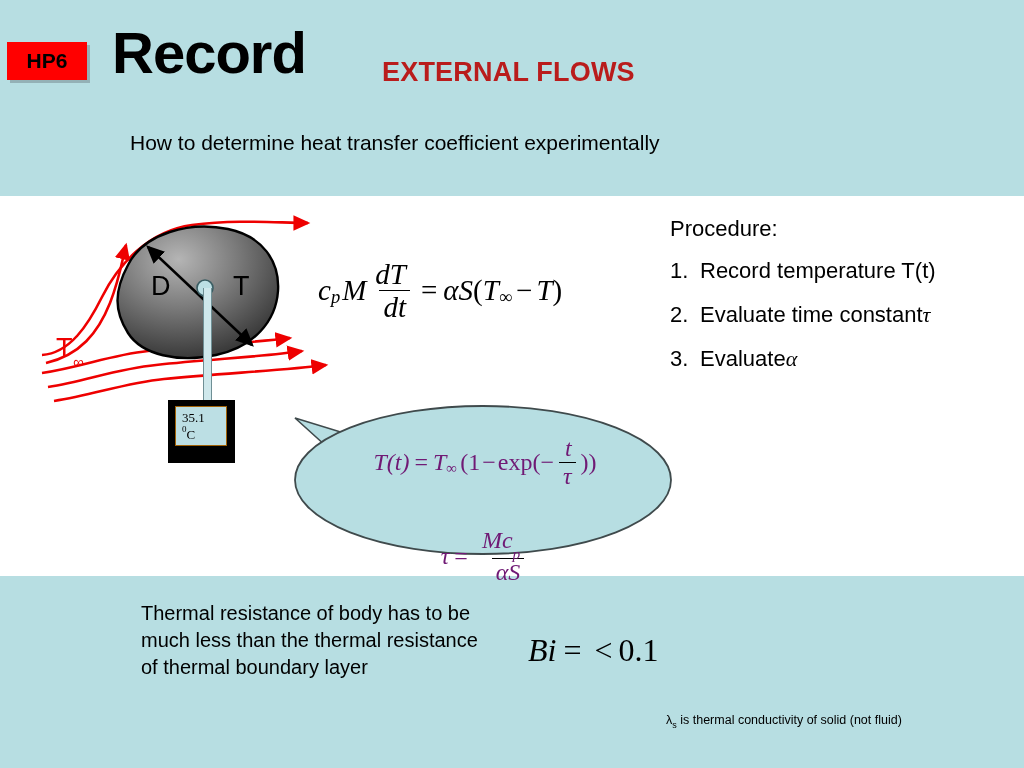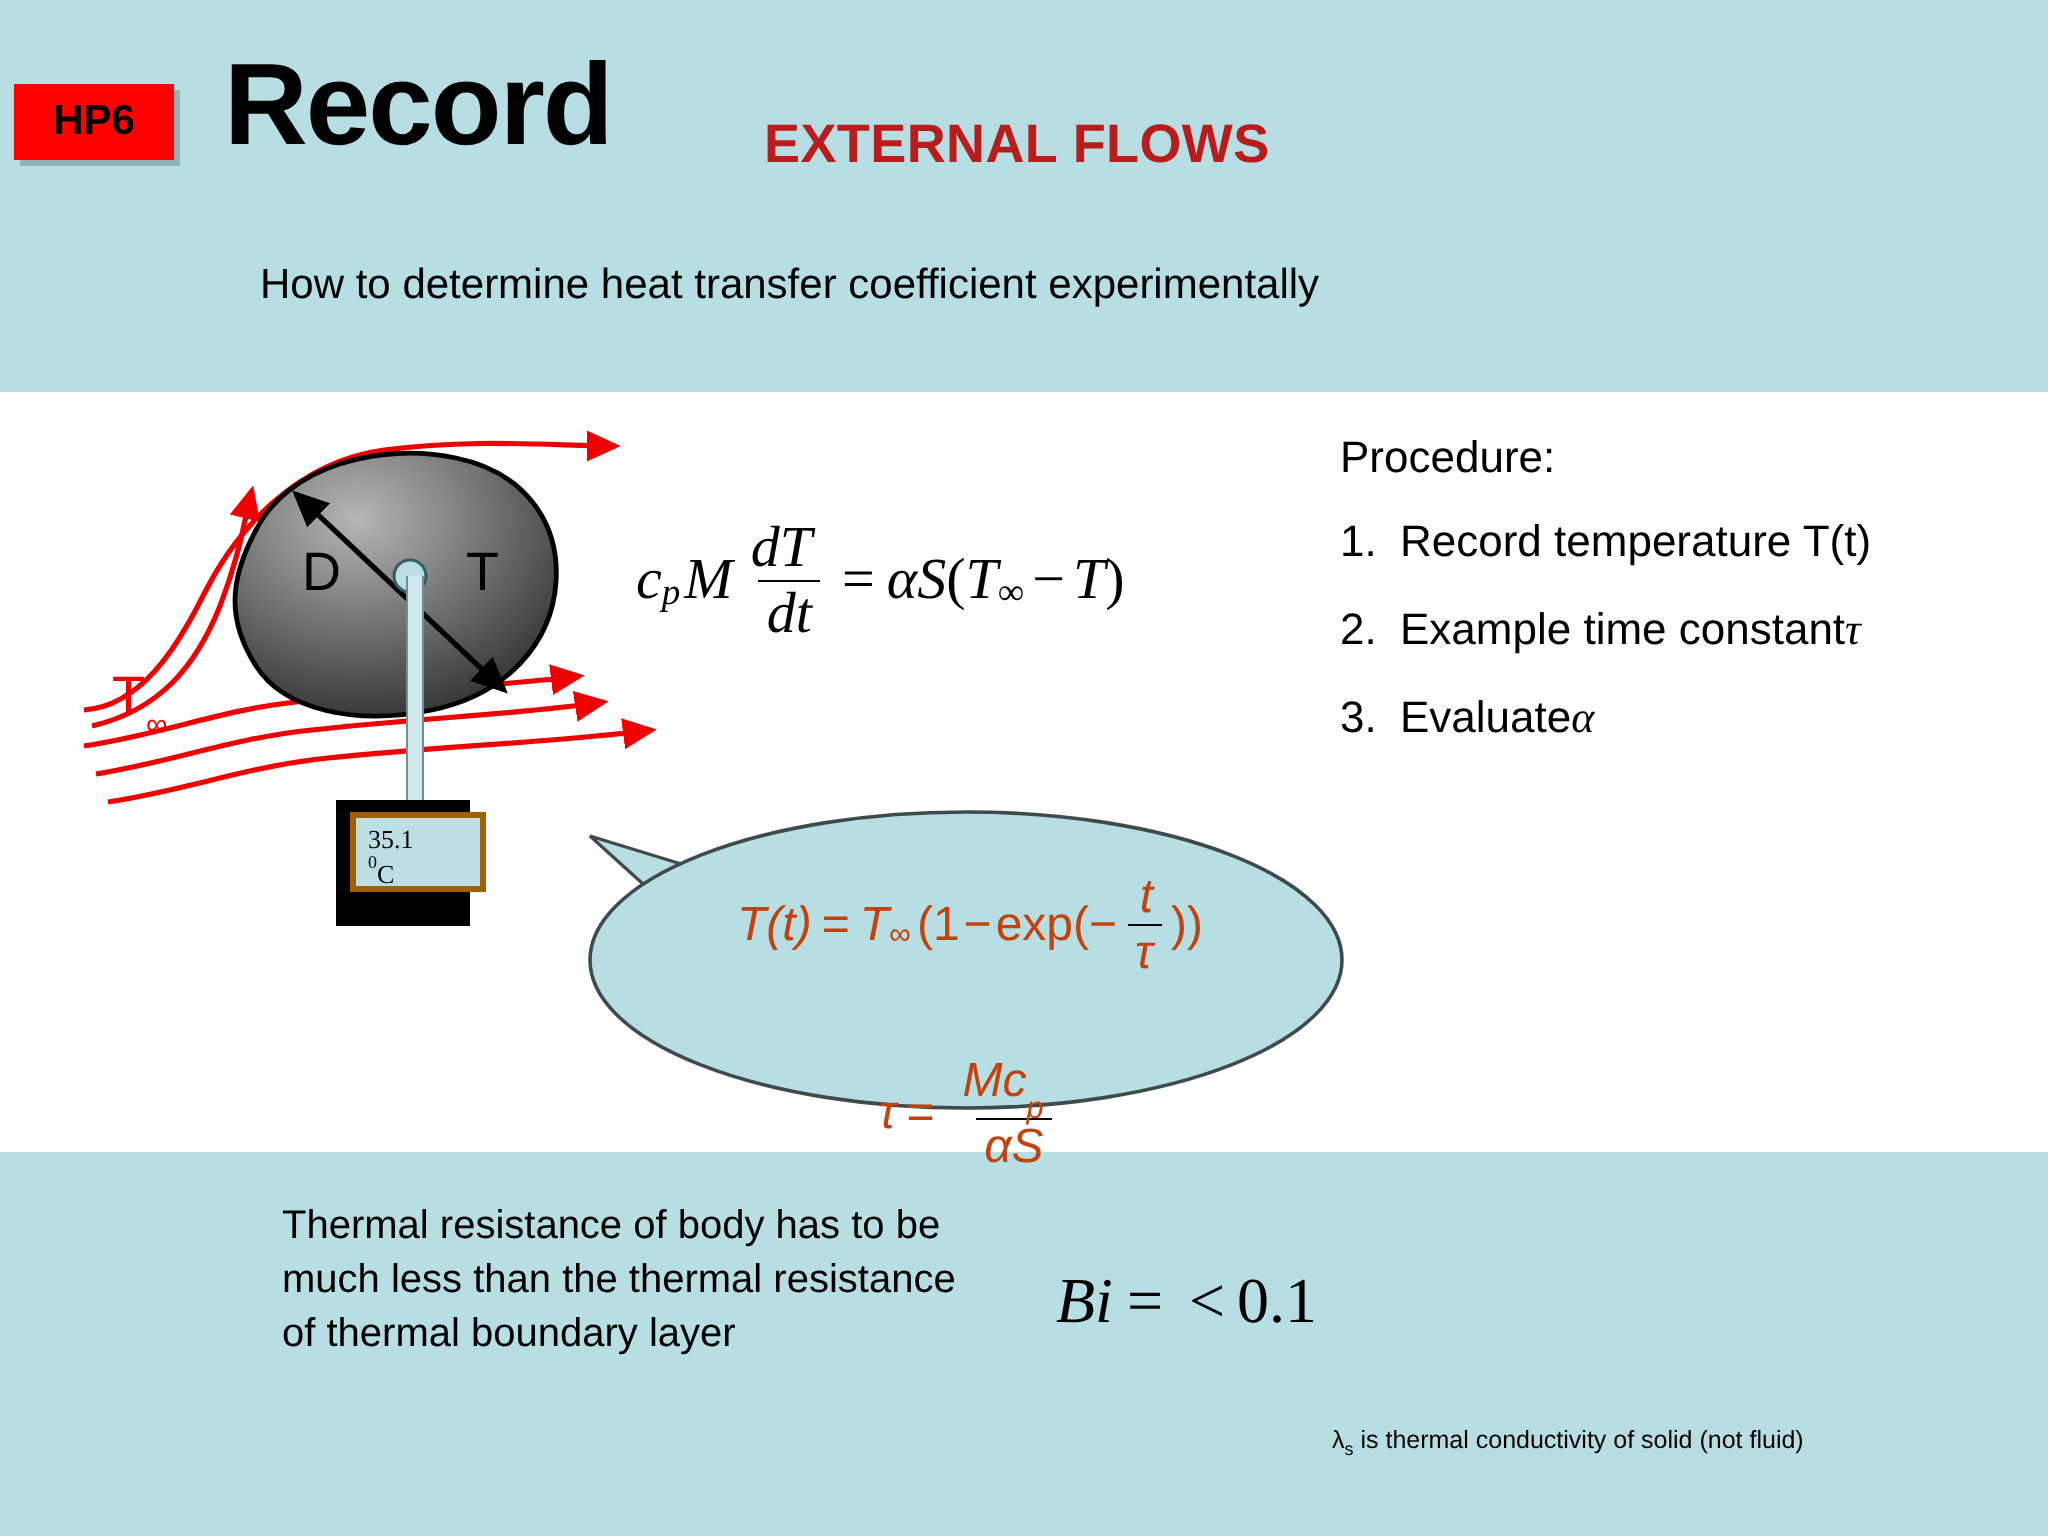--- a/index.html
+++ b/index.html
@@ -162,23 +162,23 @@
   }
   .meter {
     position: absolute;
     left: 168px; top: 400px;
     width: 67px; height: 63px;
     background: #000000;
   }
   .meter-screen {
     position: absolute;
     left: 7px; top: 6px;
-    width: 68px; height: 40px;
+    width: 52px; height: 40px;
     background: #bcdfe4;
-    border: 3px solid #a16207;
+    border: 1px solid #a16207;
     box-sizing: border-box;
   }
   .meter-screen .l1 {
     position: absolute;
     left: 6px; top: 3px;
     font-family: "Liberation Serif", serif;
     font-size: 13px;
     color: #000;
   }
   .meter-screen .l2 {
@@ -198,22 +198,22 @@
   
   .callout {
     position: absolute;
     left: 283px; top: 404px;
     width: 390px; height: 152px;
   }
   .callout-text {
     position: absolute;
     left: 330px; top: 420px;
     width: 310px;
-    font-family: Liberation Sans, sans-serif;
-    color: #c2410c;
+    font-family: Liberation Serif, serif;
+    color: #701a75;
     text-align: center;
   }
   .co-eq1 {
     font-size: 24px;
     display: flex;
     align-items: center;
     justify-content: center;
     white-space: nowrap;
   }
   .co-eq2 {
@@ -373,21 +373,21 @@
 
   <div class="proc-title">Procedure:</div>
   <div class="proc-list">
     <div class="proc-item">
       <span class="proc-num">1.</span>
       <span>Record temperature T(t)</span>
       <span class="mi"></span>
     </div>
     <div class="proc-item">
       <span class="proc-num">2.</span>
-      <span>Example time constant </span>
+      <span>Evaluate time constant </span>
       <span class="mi">τ</span>
     </div>
     <div class="proc-item">
       <span class="proc-num">3.</span>
       <span>Evaluate </span>
       <span class="mi">α</span>
     </div>
   </div>
 
   <div class="bottom-text">Thermal resistance of body has to be much less than the thermal resistance of thermal boundary layer</div>

